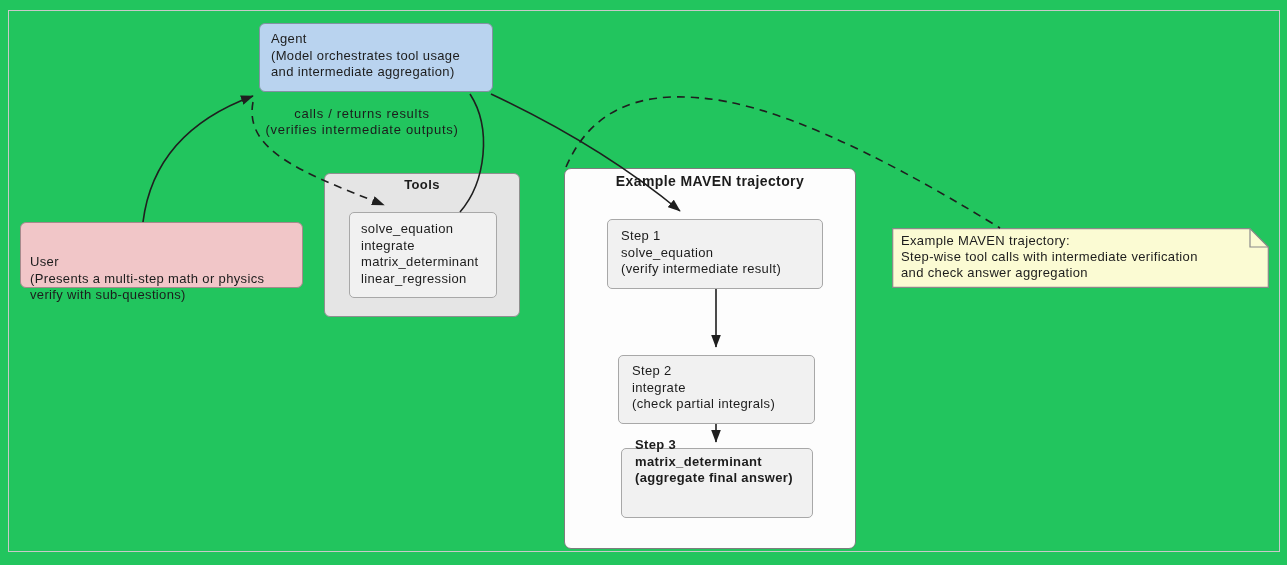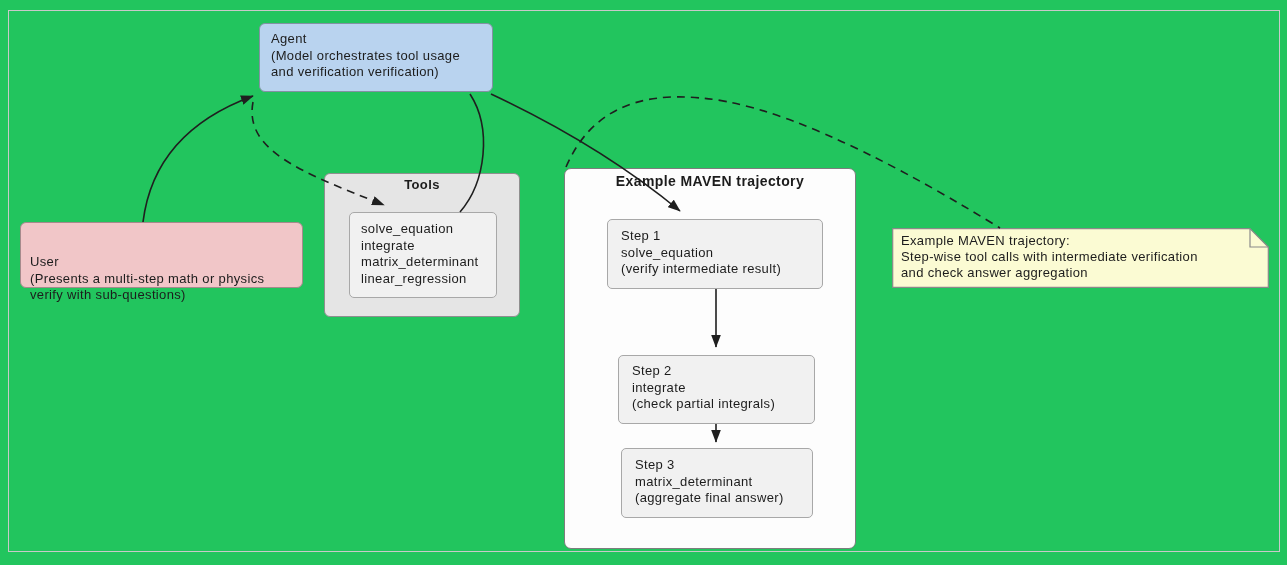--- a/index.html
+++ b/index.html
@@ -40,21 +40,21 @@
 </head>
 <body>
 
 <div class="stage">
   <div class="frame"></div>
 
   <div class="box agent"></div>
   <div class="txt" style="left:271px;top:31px;">
     <div>Agent</div>
     <div>(Model orchestrates tool usage</div>
-    <div>and verification verification)</div>
+    <div>and intermediate aggregation)</div>
   </div>
 
   <div class="box user"></div>
   <div class="txt" style="left:30px;top:229px;margin-top:25px;">
     <div>User</div>
     <div>(Presents a multi-step math or physics</div>
     <div>verify with sub-questions)</div>
   </div>
 
   <div class="box tools-group"></div>
@@ -78,36 +78,40 @@
   </div>
 
   <div class="box step step2"></div>
   <div class="txt" style="left:632px;top:363px;">
     <div>Step 2</div>
     <div>integrate</div>
     <div>(check partial integrals)</div>
   </div>
 
   <div class="box step step3"></div>
-  <div class="txt" style="left:635px;top:457px;">
+  <div class="txt" style="left:635px;top:437px;font-weight:bold;">
     <div>Step 3</div>
     <div>matrix_determinant</div>
     <div>(aggregate final answer)</div>
   </div>
 
   <svg class="noteshape" width="377" height="60" viewBox="0 0 377 60">
     <polygon class="note-body" points="0.7,0.7 358,0.7 376.3,19 376.3,59.3 0.7,59.3"></polygon>
     <polyline class="note-flap" points="358,0.7 358,19 376.3,19"></polyline>
   </svg>
   <div class="notetxt">
     <div>Example MAVEN trajectory:</div>
     <div>Step-wise tool calls with intermediate verification</div>
     <div>and check answer aggregation</div>
   </div>
 
+  <div class="lbl" style="left:248px;top:106px;width:228px;">
+    <div>calls / returns results</div>
+    <div>(verifies intermediate outputs)</div>
+  </div>
 
   <svg class="overlay" viewBox="0 0 1287 565">
     <defs>
       <marker id="arrow" markerWidth="8" markerHeight="6" refX="7.5" refY="3" orient="auto">
         <polygon points="0,0 8,3 0,6"></polygon>
       </marker>
     </defs>
     <path class="edge" d="M 143 222 C 151 158 193 118 253 96" marker-end="url(#arrow)"></path>
     <path class="edge" d="M 460 212 C 486 182 492 128 470 94"></path>
     <path class="edge dashed" d="M 253 102 C 244 150 300 172 384 205" marker-end="url(#arrow)"></path>

